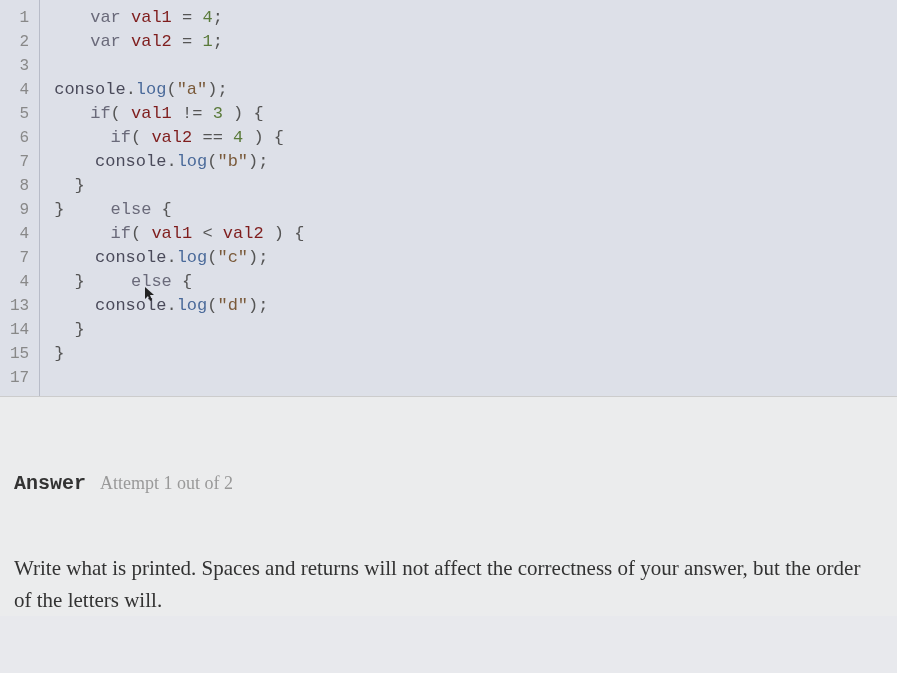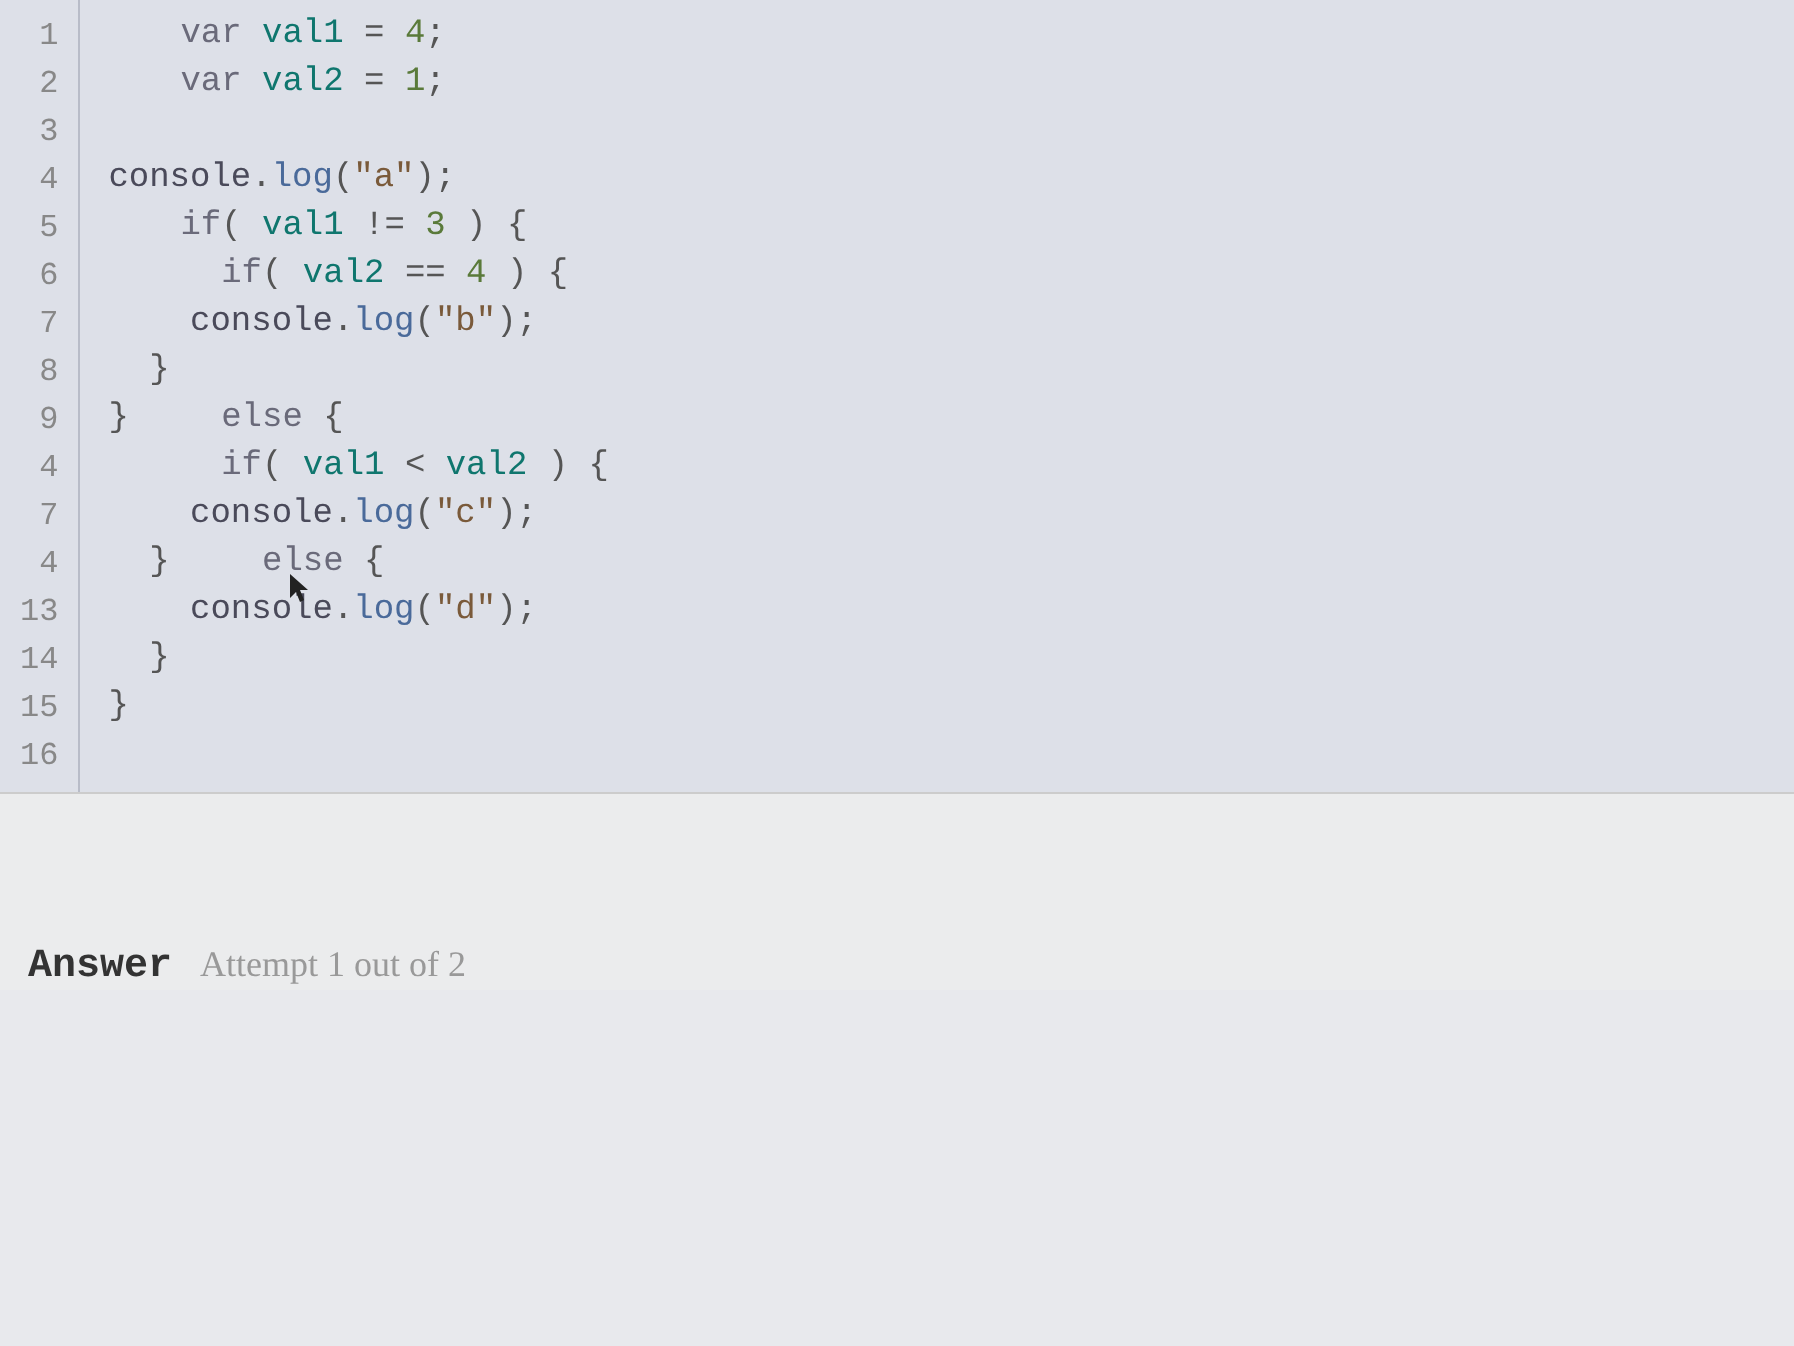--- a/index.html
+++ b/index.html
@@ -44,21 +44,21 @@
       font-family: 'Courier New', Consolas, monospace;
       font-size: 17px;
       color: #444;
     }
     .code-line {
       line-height: 24px;
       height: 24px;
       white-space: pre;
     }
     .kw { color: #6a6a7a; margin-left: 36px; }
-    .var { color: #0f766e; }
+    .var { color: #7f1d1d; }
     .num { color: #5a7a3a; }
     .obj { color: #4a4a5a; }
     .method { color: #4a6a9a; }
     .str { color: #7a5a3a; }
     .op { color: #555; }
     .punct { color: #555; }
     
     .answer-section {
       padding: 75px 14px 0 14px;
       background: #ebeced;
@@ -103,21 +103,21 @@
       <div class="line-number">6</div>
       <div class="line-number">7</div>
       <div class="line-number">8</div>
       <div class="line-number">9</div>
       <div class="line-number">4</div>
       <div class="line-number">7</div>
       <div class="line-number">4</div>
       <div class="line-number">13</div>
       <div class="line-number">14</div>
       <div class="line-number">15</div>
-      <div class="line-number">16</div>
+      <div class="line-number">17</div>
     </div>
   <div class="code-content">
       <div class="code-line"><span class="kw">var</span><span> </span><span class="var">val1</span><span> </span><span class="op">=</span><span> </span><span class="num">4</span><span class="punct">;</span></div>
       <div class="code-line"><span class="kw">var</span><span> </span><span class="var">val2</span><span> </span><span class="op">=</span><span> </span><span class="num">1</span><span class="punct">;</span></div>
       <div class="code-line"></div>
       <div class="code-line"><span class="obj">console</span><span class="punct">.</span><span class="method">log</span><span class="punct">(</span><span class="str">"a"</span><span class="punct">);</span></div>
       <div class="code-line"><span class="kw">if</span><span class="punct">(</span><span> </span><span class="var">val1</span><span> </span><span class="op">!=</span><span> </span><span class="num">3</span><span> </span><span class="punct">) {</span></div>
       <div class="code-line"><span>  </span><span class="kw">if</span><span class="punct">(</span><span> </span><span class="var">val2</span><span> </span><span class="op">==</span><span> </span><span class="num">4</span><span> </span><span class="punct">) {</span></div>
       <div class="code-line"><span>    </span><span class="obj">console</span><span class="punct">.</span><span class="method">log</span><span class="punct">(</span><span class="str">"b"</span><span class="punct">);</span></div>
       <div class="code-line"><span>  </span><span class="punct">}</span></div>
@@ -134,13 +134,14 @@
 
 <svg class="cursor" width="12" height="16" viewBox="0 0 12 16">
   <path d="M0,0 L0,12 L3,9 L5,14 L7,13 L5,8 L9,8 Z" fill="#222"></path>
 </svg>
 
 <div class="answer-section">
   <div>
     <span class="answer-label">Answer</span>
     <span class="attempt-text">Attempt 1 out of 2</span>
   </div>
+  <div class="question-text">Write what is printed. Spaces and returns will not affect the correctness of your answer, but the order of the letters will.</div>
 </div>
 
 </body></html>

